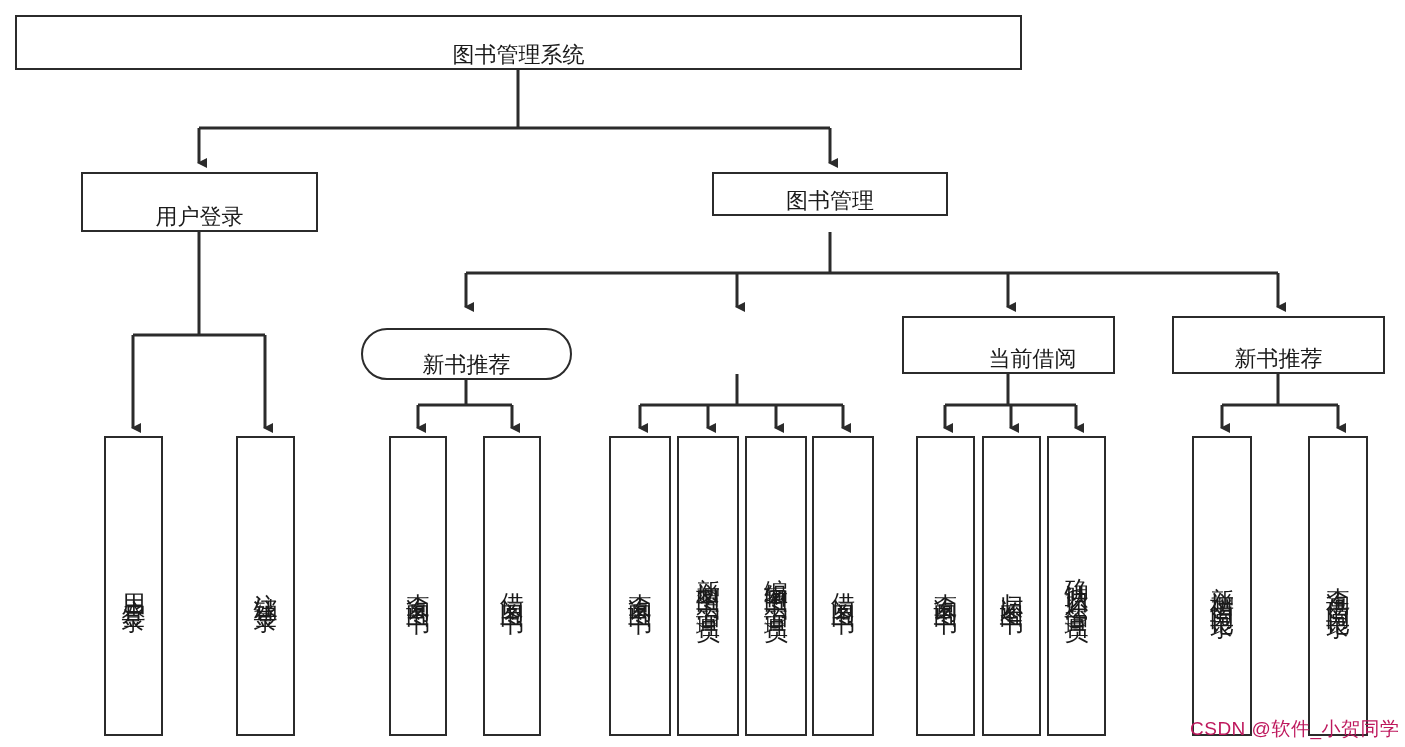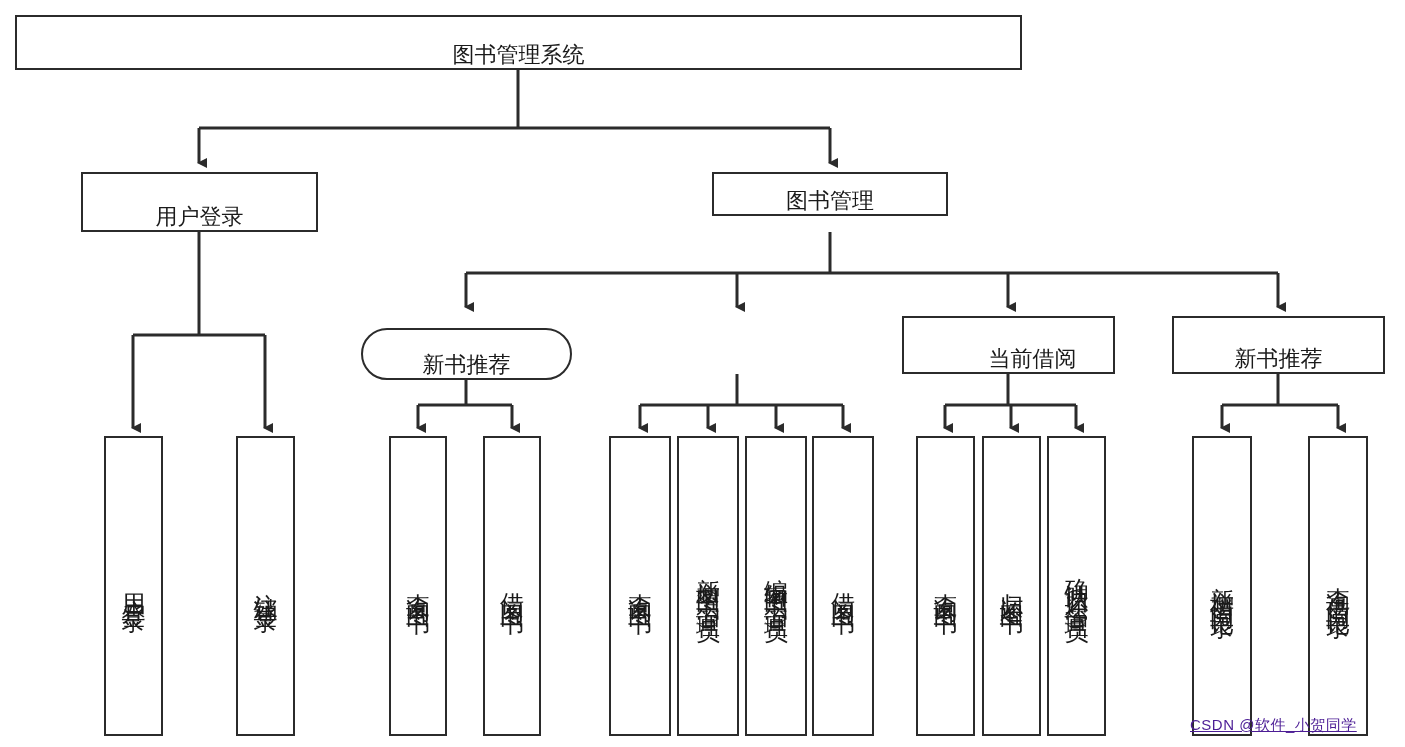--- a/index.html
+++ b/index.html
@@ -54,25 +54,24 @@
   .node.vert .label {
     writing-mode: vertical-rl;
     text-orientation: upright;
     font-size: 24px;
     letter-spacing: 6px;
     line-height: 1;
     white-space: nowrap;
   }
   .watermark {
     position: absolute;
-    font-size: 15px;
-    color: #4c1d95;
+    font-size: 19px;
+    color: #be185d;
     white-space: nowrap;
     letter-spacing: 0.5px;
-    text-decoration: underline;
   }
 </style>
 </head>
 <body>
 
 <div id="canvas">
 
   <svg class="connectors" viewBox="0 0 1405 747" xmlns="http://www.w3.org/2000/svg">
     <defs>
       <marker id="arrow" markerWidth="10" markerHeight="10" refX="5" refY="8" orient="auto" markerUnits="userSpaceOnUse">

